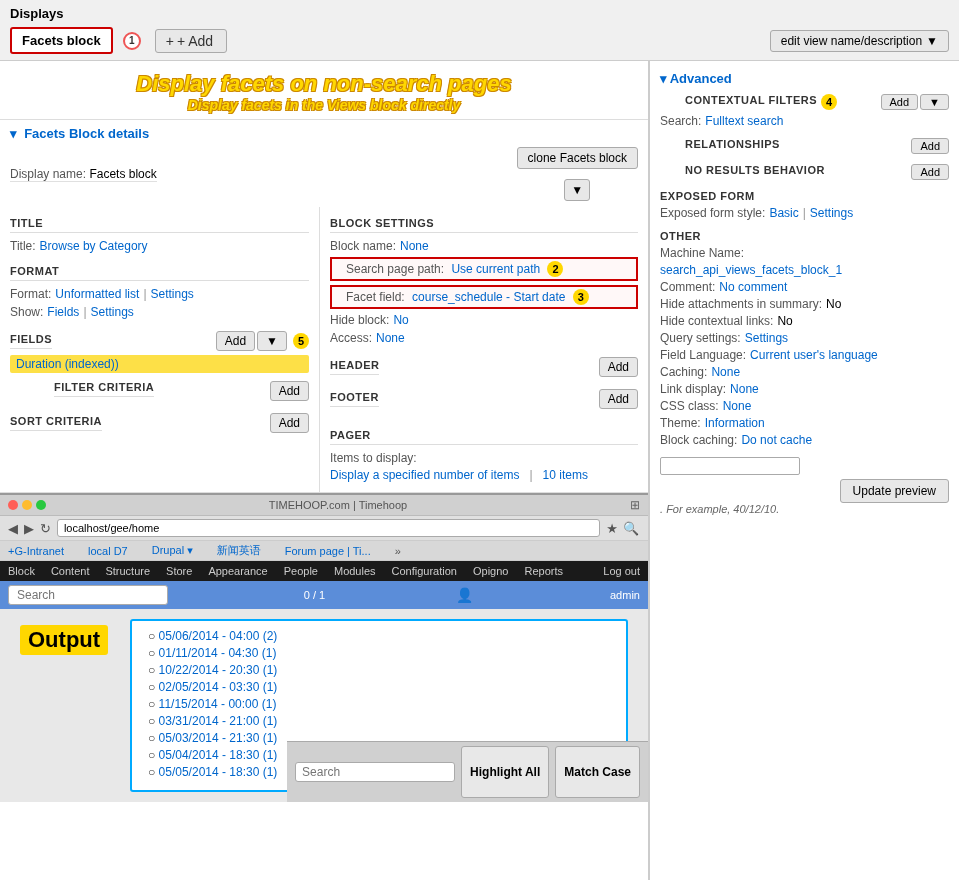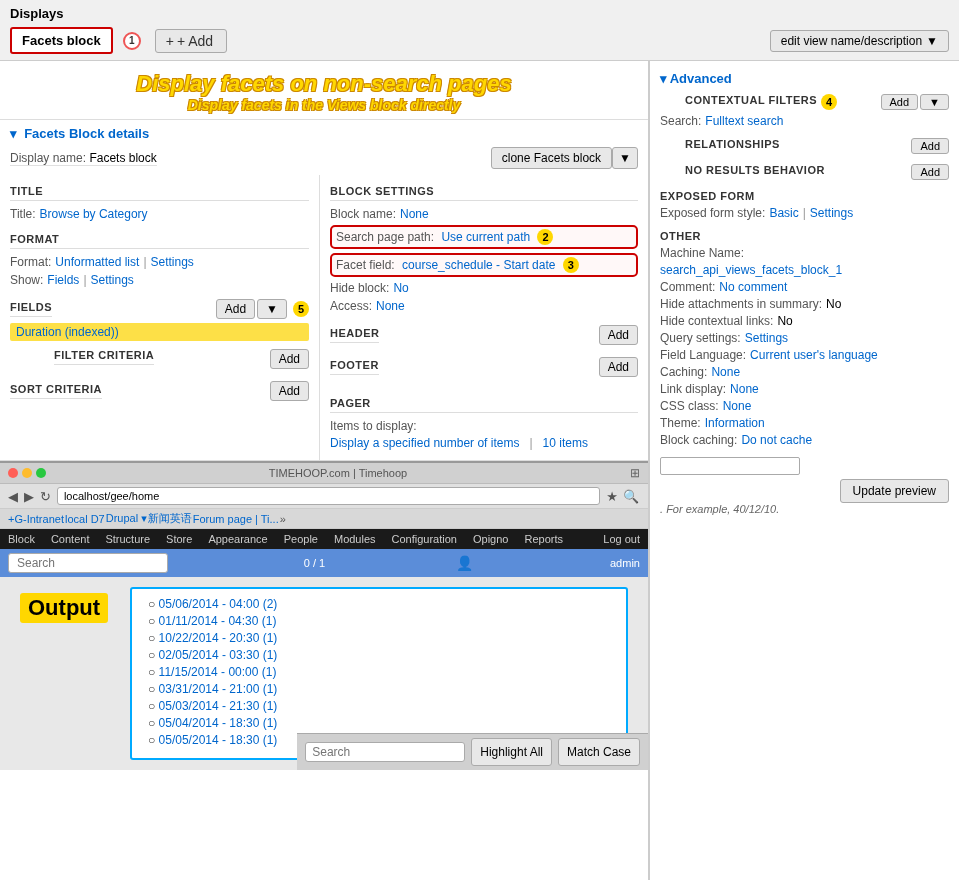--- a/index.html
+++ b/index.html
@@ -38,21 +38,21 @@
 
     .section-title { font-size: 11px; font-weight: bold; color: #333; text-transform: uppercase; letter-spacing: 0.5px; margin-bottom: 6px; border-bottom: 1px solid #ddd; padding-bottom: 3px; }
     .field-row { display: flex; align-items: center; margin-bottom: 4px; font-size: 12px; }
     .field-label { color: #555; margin-right: 4px; }
     .field-value { color: #06c; cursor: pointer; }
     .pipe { color: #999; margin: 0 4px; }
 
     .section-block { margin-bottom: 12px; }
 
     
-    .highlight-row { border: 2px solid #c00; border-radius: 5px; padding: 2px 4px; margin-bottom: 4px; background: #fff8f8; }
+    .highlight-row { border: 2px solid #c00; border-radius: 0; padding: 2px 14px; margin-bottom: 4px; background: #fff8f8; }
     .badge-num { background: #ffd700; color: #000; font-weight: bold; font-size: 11px; border-radius: 50%; width: 16px; height: 16px; display: inline-flex; align-items: center; justify-content: center; margin-left: 4px; }
 
     
     .fields-section { margin-bottom: 8px; }
     .fields-header { display: flex; align-items: center; justify-content: space-between; margin-bottom: 4px; }
     .add-dropdown { background: #e8e8e8; border: 1px solid #aaa; padding: 2px 8px; font-size: 12px; cursor: pointer; border-radius: 3px; }
     .field-item { background: #fde047; padding: 2px 6px; font-size: 11px; border-radius: 2px; margin-bottom: 3px; color: #333; }
     .field-item-link { color: #06c; cursor: pointer; font-size: 12px; }
 
     
@@ -63,21 +63,21 @@
     .browser-dot.red { background: #ff5f57; }
     .browser-dot.yellow { background: #febc2e; }
     .browser-dot.green { background: #28c840; }
     .browser-title { flex: 1; text-align: center; font-size: 11px; color: #555; }
     .browser-resize { font-size: 12px; color: #666; cursor: pointer; }
 
     .browser-toolbar { background: #e0e0e0; padding: 3px 8px; display: flex; align-items: center; gap: 6px; border-bottom: 1px solid #ccc; }
     .browser-url { flex: 1; background: #fff; border: 1px solid #aaa; border-radius: 3px; padding: 2px 6px; font-size: 11px; }
     .browser-icon { font-size: 13px; color: #555; cursor: pointer; }
 
-    .browser-bookmarks { background: #d8d8d8; padding: 2px 8px; border-bottom: 1px solid #ccc; display: flex; align-items: center; gap: 1px; font-size: 11px; }
+    .browser-bookmarks { background: #d8d8d8; padding: 2px 8px; border-bottom: 1px solid #ccc; display: flex; align-items: center; gap: 24px; font-size: 11px; }
     .bm-item { color: #06c; cursor: pointer; white-space: nowrap; }
     .bm-more { color: #555; }
 
     
     .drupal-nav { background: #1a1a1a; display: flex; align-items: center; }
     .drupal-nav-item { color: #ccc; padding: 4px 8px; font-size: 11px; cursor: pointer; white-space: nowrap; }
     .drupal-logout { color: #ccc; padding: 4px 8px; font-size: 11px; cursor: pointer; margin-left: auto; }
 
     .drupal-search-bar { background: #5b8dd9; padding: 4px 8px; display: flex; align-items: center; justify-content: space-between; }
     .drupal-search-input { padding: 2px 8px; font-size: 12px; border: 1px solid #aaa; border-radius: 3px; width: 160px; }
@@ -87,21 +87,21 @@
     
     .output-section { padding: 10px 20px; position: relative; }
     .output-label { position: absolute; left: 20px; top: 16px; background: #ffd700; color: #000; font-size: 22px; font-weight: bold; padding: 2px 8px; border-radius: 3px; }
     .output-list { border: 2px solid #00aaff; background: #fff; margin-left: 110px; padding: 8px 16px; border-radius: 3px; }
     .output-item { font-size: 12px; color: #06c; margin-bottom: 3px; }
     .output-item::before { content: "○ "; color: #333; }
 
     
     .find-bar { position: absolute; bottom: 0; right: 0; background: #d0d0d0; border-top: 1px solid #aaa; padding: 4px 8px; display: flex; align-items: center; gap: 6px; font-size: 12px; }
     .find-input { padding: 2px 6px; border: 1px solid #aaa; border-radius: 3px; font-size: 12px; width: 160px; }
-    .find-btn { padding: 6px 8px; background: #e8e8e8; border: 1px solid #aaa; border-radius: 3px; font-size: 12px; cursor: pointer; }
+    .find-btn { padding: 18px 8px; background: #e8e8e8; border: 1px solid #aaa; border-radius: 3px; font-size: 12px; cursor: pointer; font-weight: bold; }
 
     
     .right-sidebar { width: 310px; border-left: 1px solid #ccc; padding: 10px; overflow-y: auto; background: #fff; }
     .sidebar-section { margin-bottom: 10px; }
     .sidebar-section-title { font-size: 11px; font-weight: bold; color: #333; text-transform: uppercase; letter-spacing: 0.5px; margin-bottom: 4px; }
     .sidebar-advanced { color: #06c; font-size: 13px; font-weight: bold; margin-bottom: 8px; }
     .sidebar-row { display: flex; align-items: flex-start; margin-bottom: 3px; font-size: 12px; }
     .sidebar-label { color: #555; margin-right: 4px; white-space: nowrap; }
     .sidebar-value { color: #06c; cursor: pointer; }
     .sidebar-value.plain { color: #000; }
@@ -153,21 +153,21 @@
     <div class="block-details-header">
       <span>▾</span>
       <span> Facets Block details</span>
     </div>
 
     <div style="display:flex;justify-content:space-between;align-items:center;padding:0 10px 6px;">
       <div class="display-name-row" style="padding:0;">
         <span class="dn-label">Display name:</span>
         <span class="dn-value">Facets block</span>
       </div>
-      <div style="display:flex;gap:0;align-items:center;">
+      <div style="display:flex;gap:10px;align-items:center;flex-direction:column;">
         <button class="clone-btn">clone Facets block</button>
         <button style="background:#e8e8e8;border:1px solid #aaa;padding:3px 6px;font-size:12px;cursor:pointer;border-radius:3px;">▼</button>
       </div>
     </div>
 
     <div class="two-col">
 
       <div class="col-left">
 
         <div class="section-block">

